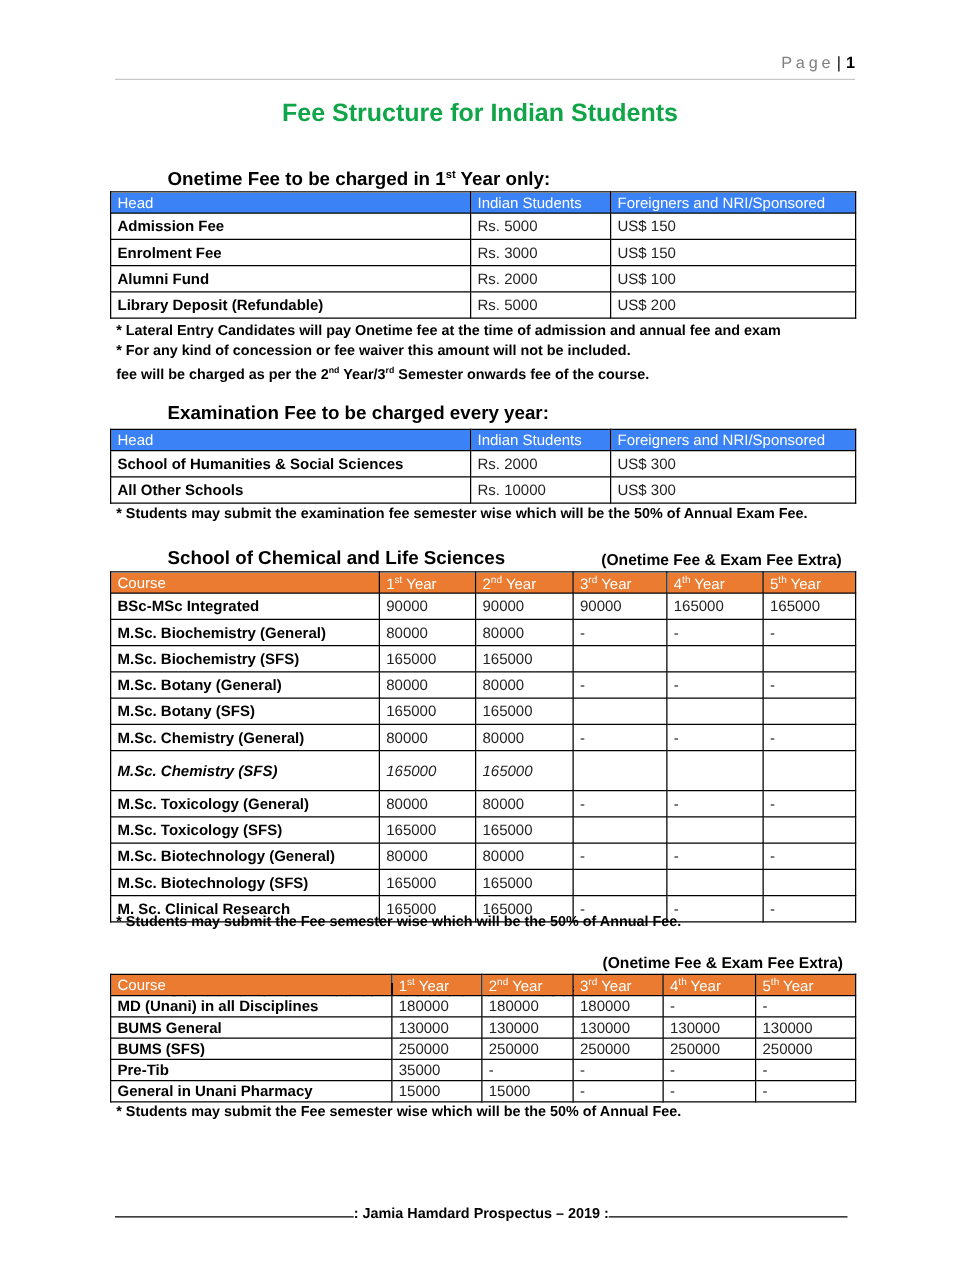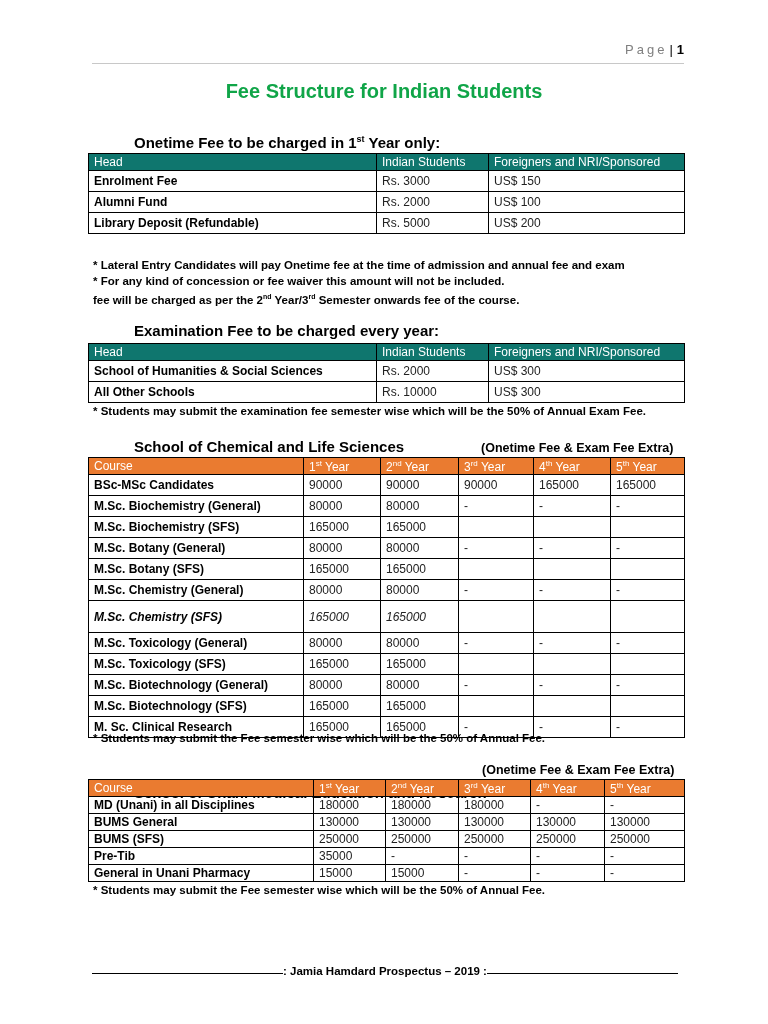--- a/index.html
+++ b/index.html
@@ -12,21 +12,21 @@
     .page-header .num { font-weight: bold; }
     .title { position: absolute; left: 0; width: 768px; top: 80px; text-align: center;
              color: #10a548; font-size: 20px; font-weight: bold; }
     .section-title { position: absolute; left: 93px; font-size: 15px; font-weight: bold; margin-left: 41px; }
     .section-title sup { font-size: 9px; }
     .extra-note { position: absolute; font-size: 12.5px; font-weight: bold; }
     table.fee { position: absolute; left: 88px; border-collapse: collapse; table-layout: fixed; }
     table.fee td, table.fee th { border: 1px solid #000; padding: 0 5px; font-size: 12px;
                                   text-align: left; white-space: nowrap; overflow: hidden; }
     table.fee th { font-weight: normal; color: #fff; }
-    table.red th { background: #0f766e; }
+    table.red th { background: #3b82f6; }
     table.orange th { background: #ea7b30; }
     table.fee td.label { font-weight: bold; font-size: 12px; }
     table.fee td.val { font-family: "Liberation Sans", sans-serif; color: #222; }
     table.fee th sup { font-size: 8px; }
     .note { position: absolute; left: 93px; font-size: 11.5px; font-weight: bold; line-height: 16px; }
     .note sup { font-size: 7px; }
     .footer { position: absolute; left: 92px; top: 965px; width: 586px; display: flex;
               align-items: center; font-size: 11.5px; font-weight: bold; }
     .footer .line { flex: 1; height: 1px; background: #000; margin-top: 4px; }
     .footer .text { padding: 0 0; }
@@ -45,20 +45,25 @@
   <colgroup>
       <col style="width:288px">
       <col style="width:112px">
       <col style="width:196px">
     </colgroup>
   <tbody>
       <tr style="height:17px">
     <th>Head</th>
     <th>Indian Students</th>
     <th>Foreigners and NRI/Sponsored</th>
+  </tr>
+  <tr style="height:21px">
+    <td class="label">Admission Fee</td>
+    <td class="val">Rs.  5000</td>
+    <td class="val">US$  150</td>
   </tr>
   <tr style="height:21px">
     <td class="label">Enrolment Fee</td>
     <td class="val">Rs.  3000</td>
     <td class="val">US$  150</td>
   </tr>
   <tr style="height:21px">
     <td class="label">Alumni Fund</td>
     <td class="val">Rs.  2000</td>
     <td class="val">US$  100</td>
@@ -119,21 +124,21 @@
     <th>Course</th>
     <th><span>1</span><sup>st</sup><span> Year</span></th>
     <th><span>2</span><sup>nd</sup><span> Year</span></th>
     <th><span>3</span><sup>rd</sup><span> Year</span></th>
     <th><span>4</span><sup>th</sup><span> Year</span></th>
     <th><span>5</span><sup>th</sup><span>  Year</span></th>
   </tr>
   </tbody>
     <tbody id="chem-body">
       <tr style="height: 21px;">
-        <td class="label">BSc-MSc Candidates</td>
+        <td class="label">BSc-MSc Integrated</td>
         <td class="val">90000</td>
         <td class="val">90000</td>
         <td class="val">90000</td>
         <td class="val">165000</td>
         <td class="val">165000</td>
       </tr>
       <tr style="height: 21px;">
         <td class="label">M.Sc. Biochemistry (General)</td>
         <td class="val">80000</td>
         <td class="val">80000</td>

